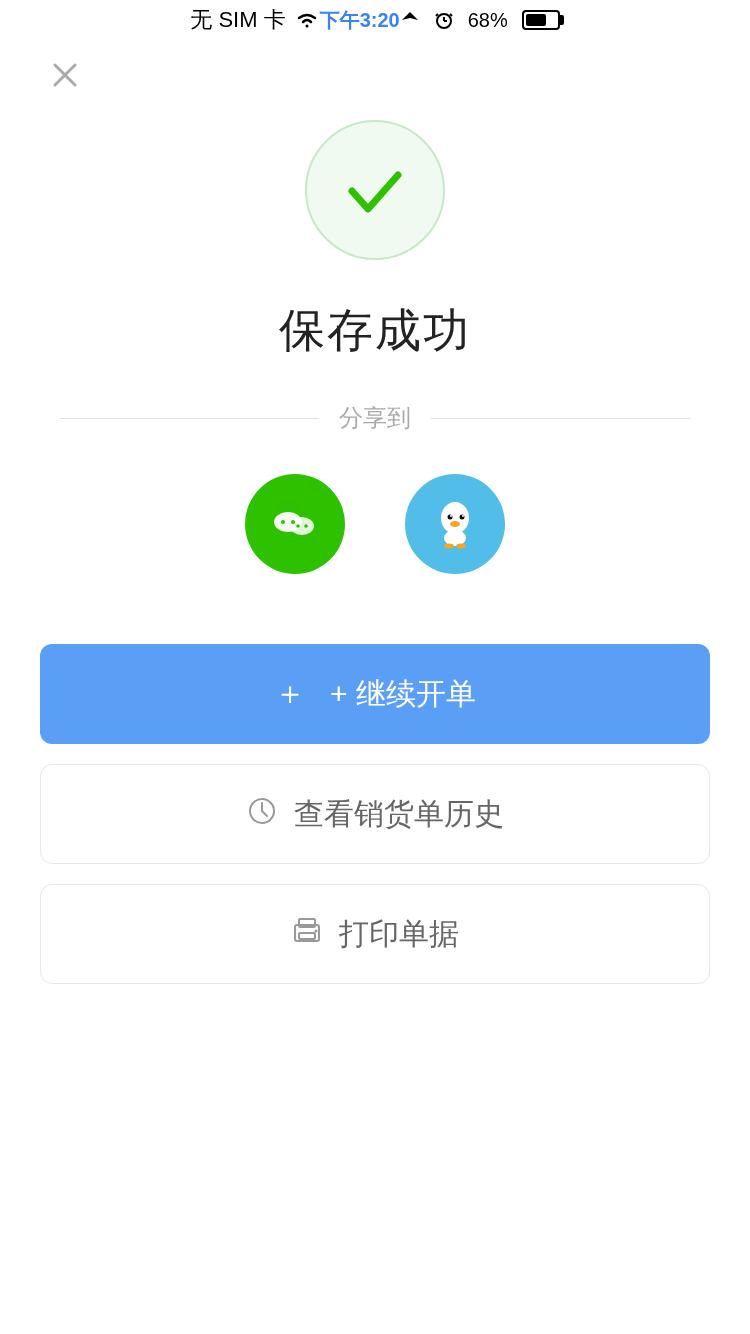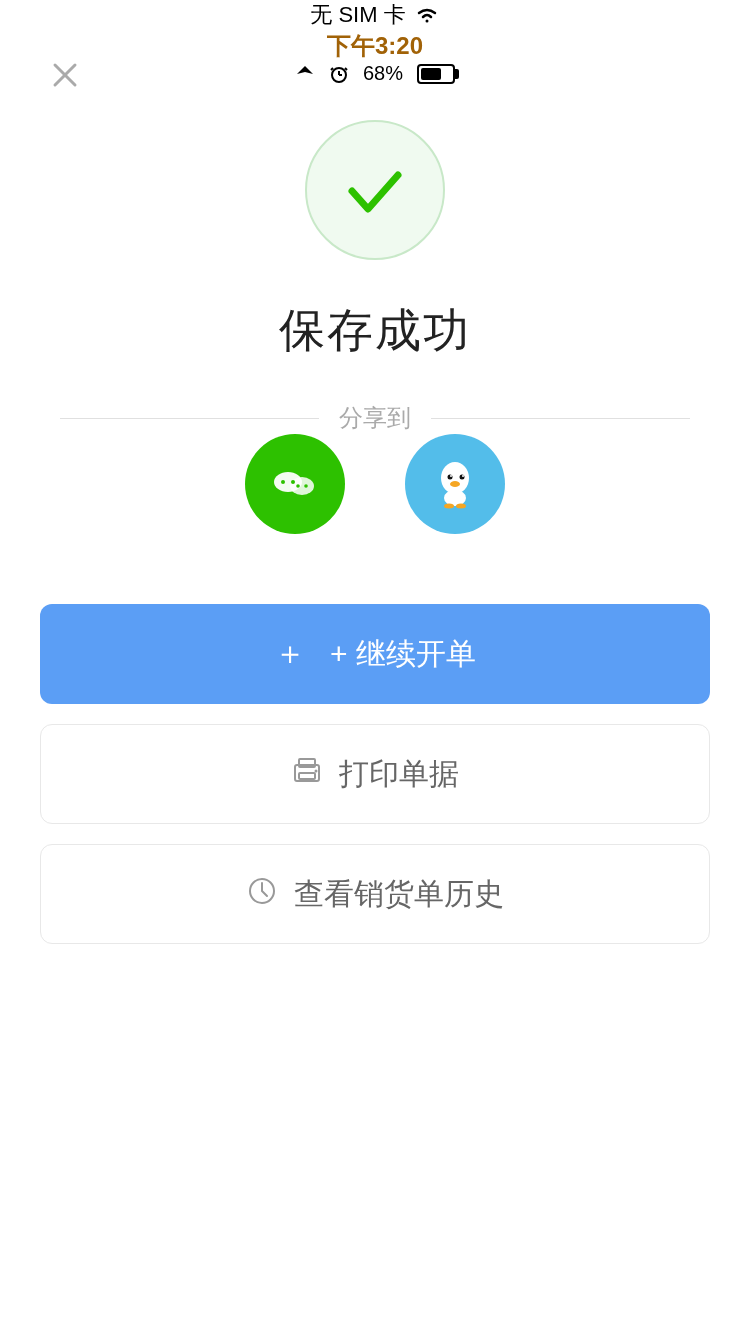--- a/index.html
+++ b/index.html
@@ -13,36 +13,35 @@
       position: relative;
     }
 
     
     .status-bar {
       width: 100%;
       height: 40px;
       background: #ffffff;
       display: flex;
       align-items: center;
-      justify-content: flex-start;
+      justify-content: center;
       padding: 0 20px;
-      flex-direction: column;
     }
     .status-left {
       display: flex;
       align-items: center;
       gap: 8px;
       font-size: 22px;
       color: #000;
       font-weight: 500;
     }
     .status-center {
-      font-size: 24px;
+      font-size: 20px;
       font-weight: 600;
-      color: #a16207;
+      color: #3b82f6;
     }
     .status-right {
       display: flex;
       align-items: center;
       gap: 14px;
       font-size: 20px;
       color: #000;
     }
     .battery-icon {
       display: inline-flex;
@@ -126,20 +125,21 @@
       margin-bottom: 40px;
       letter-spacing: 2px;
     }
 
     
     .share-divider {
       width: 100%;
       display: flex;
       align-items: center;
       padding: 0 60px;
+      margin-bottom: 40px;
     }
     .divider-line {
       flex: 1;
       height: 1px;
       background: #e0e0e0;
     }
     .divider-text {
       font-size: 24px;
       color: #aaa;
       padding: 0 20px;
@@ -295,33 +295,33 @@
   <div class="action-buttons">
 
     <button class="btn btn-primary">
       <span style="font-size:32px;">＋</span>
       <span style="margin-left:8px;">+ 继续开单</span>
     </button>
 
     <button class="btn btn-secondary">
       <span>
         <svg width="32" height="32" viewBox="0 0 32 32" fill="none">
+          <circle cx="16" cy="16" r="12" stroke="#999" stroke-width="2" fill="none"></circle>
+          <polyline points="16,8 16,16 21,21" stroke="#999" stroke-width="2" stroke-linecap="round" stroke-linejoin="round"></polyline>
+        </svg>
+      </span>
+      <span>查看销货单历史</span>
+    </button>
+
+    <button class="btn btn-secondary">
+      <span>
+        <svg width="32" height="32" viewBox="0 0 32 32" fill="none">
           <rect x="4" y="10" width="24" height="16" rx="2" stroke="#999" stroke-width="2" fill="none"></rect>
           <rect x="8" y="4" width="16" height="8" rx="1" stroke="#999" stroke-width="2" fill="none"></rect>
           <rect x="8" y="18" width="16" height="6" rx="1" stroke="#999" stroke-width="2" fill="none"></rect>
           <circle cx="25" cy="16" r="1.5" fill="#999"></circle>
         </svg>
       </span>
       <span>打印单据</span>
     </button>
 
-    <button class="btn btn-secondary">
-      <span>
-        <svg width="32" height="32" viewBox="0 0 32 32" fill="none">
-          <circle cx="16" cy="16" r="12" stroke="#999" stroke-width="2" fill="none"></circle>
-          <polyline points="16,8 16,16 21,21" stroke="#999" stroke-width="2" stroke-linecap="round" stroke-linejoin="round"></polyline>
-        </svg>
-      </span>
-      <span>查看销货单历史</span>
-    </button>
-
   </div>
 </div>
 
 </body></html>

